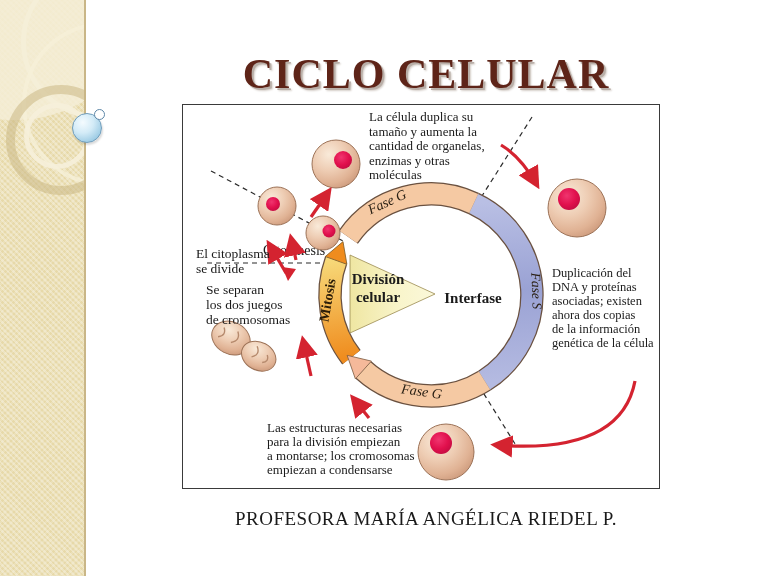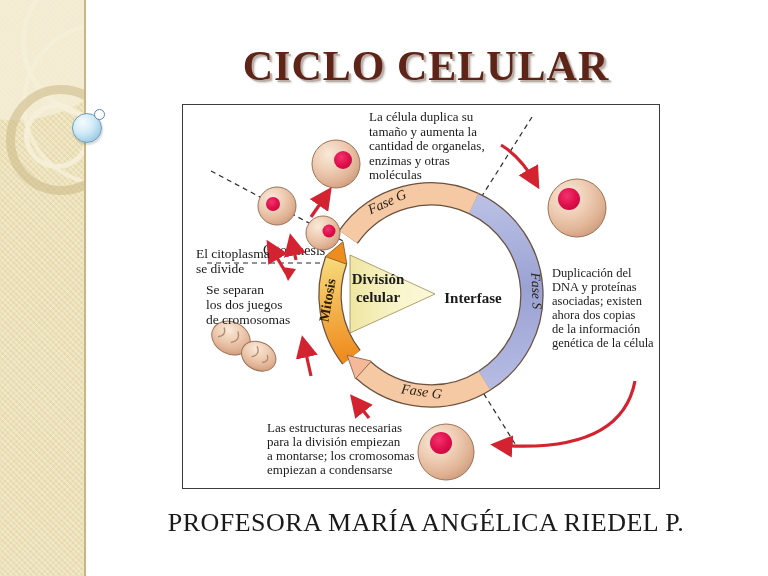--- a/index.html
+++ b/index.html
@@ -29,27 +29,27 @@
     position:absolute;left:72px;top:113px;width:28px;height:28px;border-radius:50%;
     background:radial-gradient(circle at 35% 30%, #f4fbfe 0%, #d3ebf7 40%, #9ccbe4 78%, #7db3d2 100%);
     border:1px solid #6f9cba;box-shadow:1px 2px 2px rgba(0,0,0,.15);
   }
   .small-ring{
     position:absolute;left:94px;top:109px;width:9px;height:9px;border-radius:50%;
     border:1.5px solid #5d87a8;background:#fff;
   }
   
   .title{
-    position:absolute;left:84px;right:0;top:34px;margin:8px;text-align:center;
+    position:absolute;left:84px;right:0;top:34px;margin:16px;text-align:center;
     font-size:42px;font-weight:bold;letter-spacing:1px;color:#5e2418;
     text-shadow:2px 2px 0 #b9afa8, 3px 3px 2px #d5cec8;
   }
   .footer{
     position:absolute;left:84px;right:0;top:508px;text-align:center;
-    font-size:26px;color:#1a1a1a;letter-spacing:.5px;
+    font-size:19px;color:#1a1a1a;letter-spacing:.5px;
   }
   
   .diagram{
     position:absolute;left:182px;top:104px;width:476px;height:383px;
     border:1px solid #3a3a3a;background:#ffffff;
   }
   .diagram svg{display:block;}
   text{fill:#1a1a1a;}
   .ann{font-size:13px;}
   .ann-s{font-size:12.5px;}

